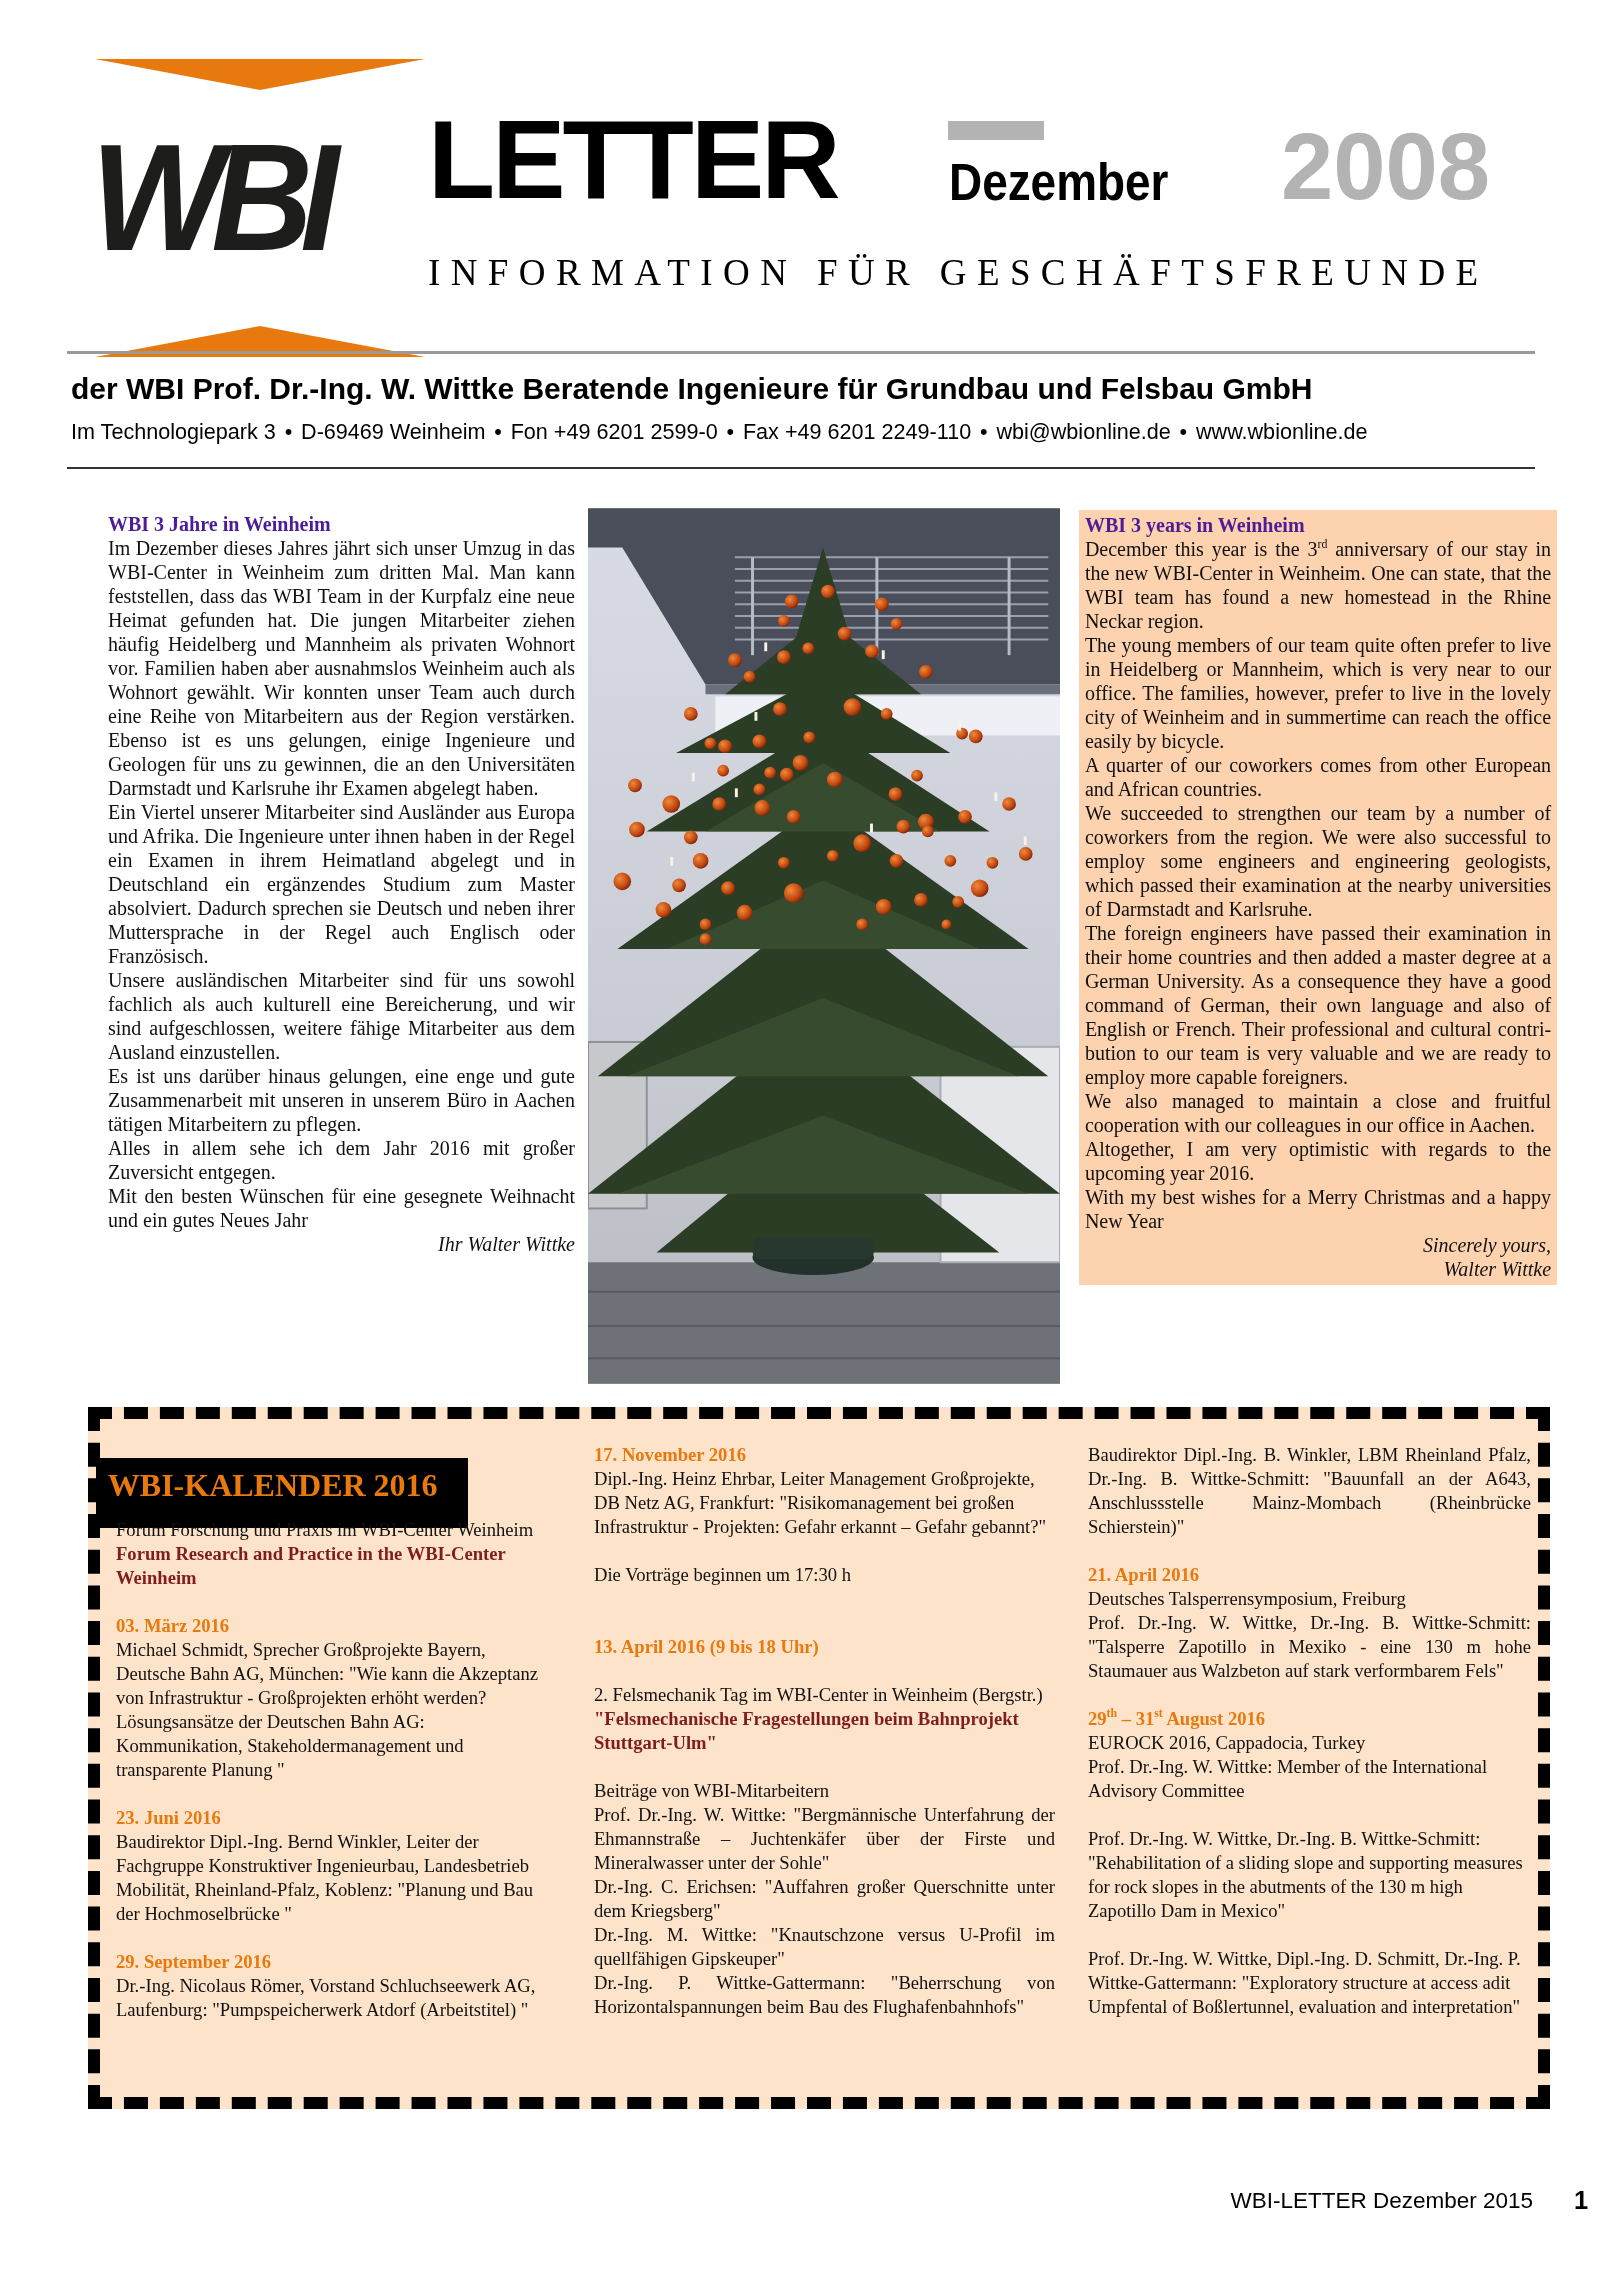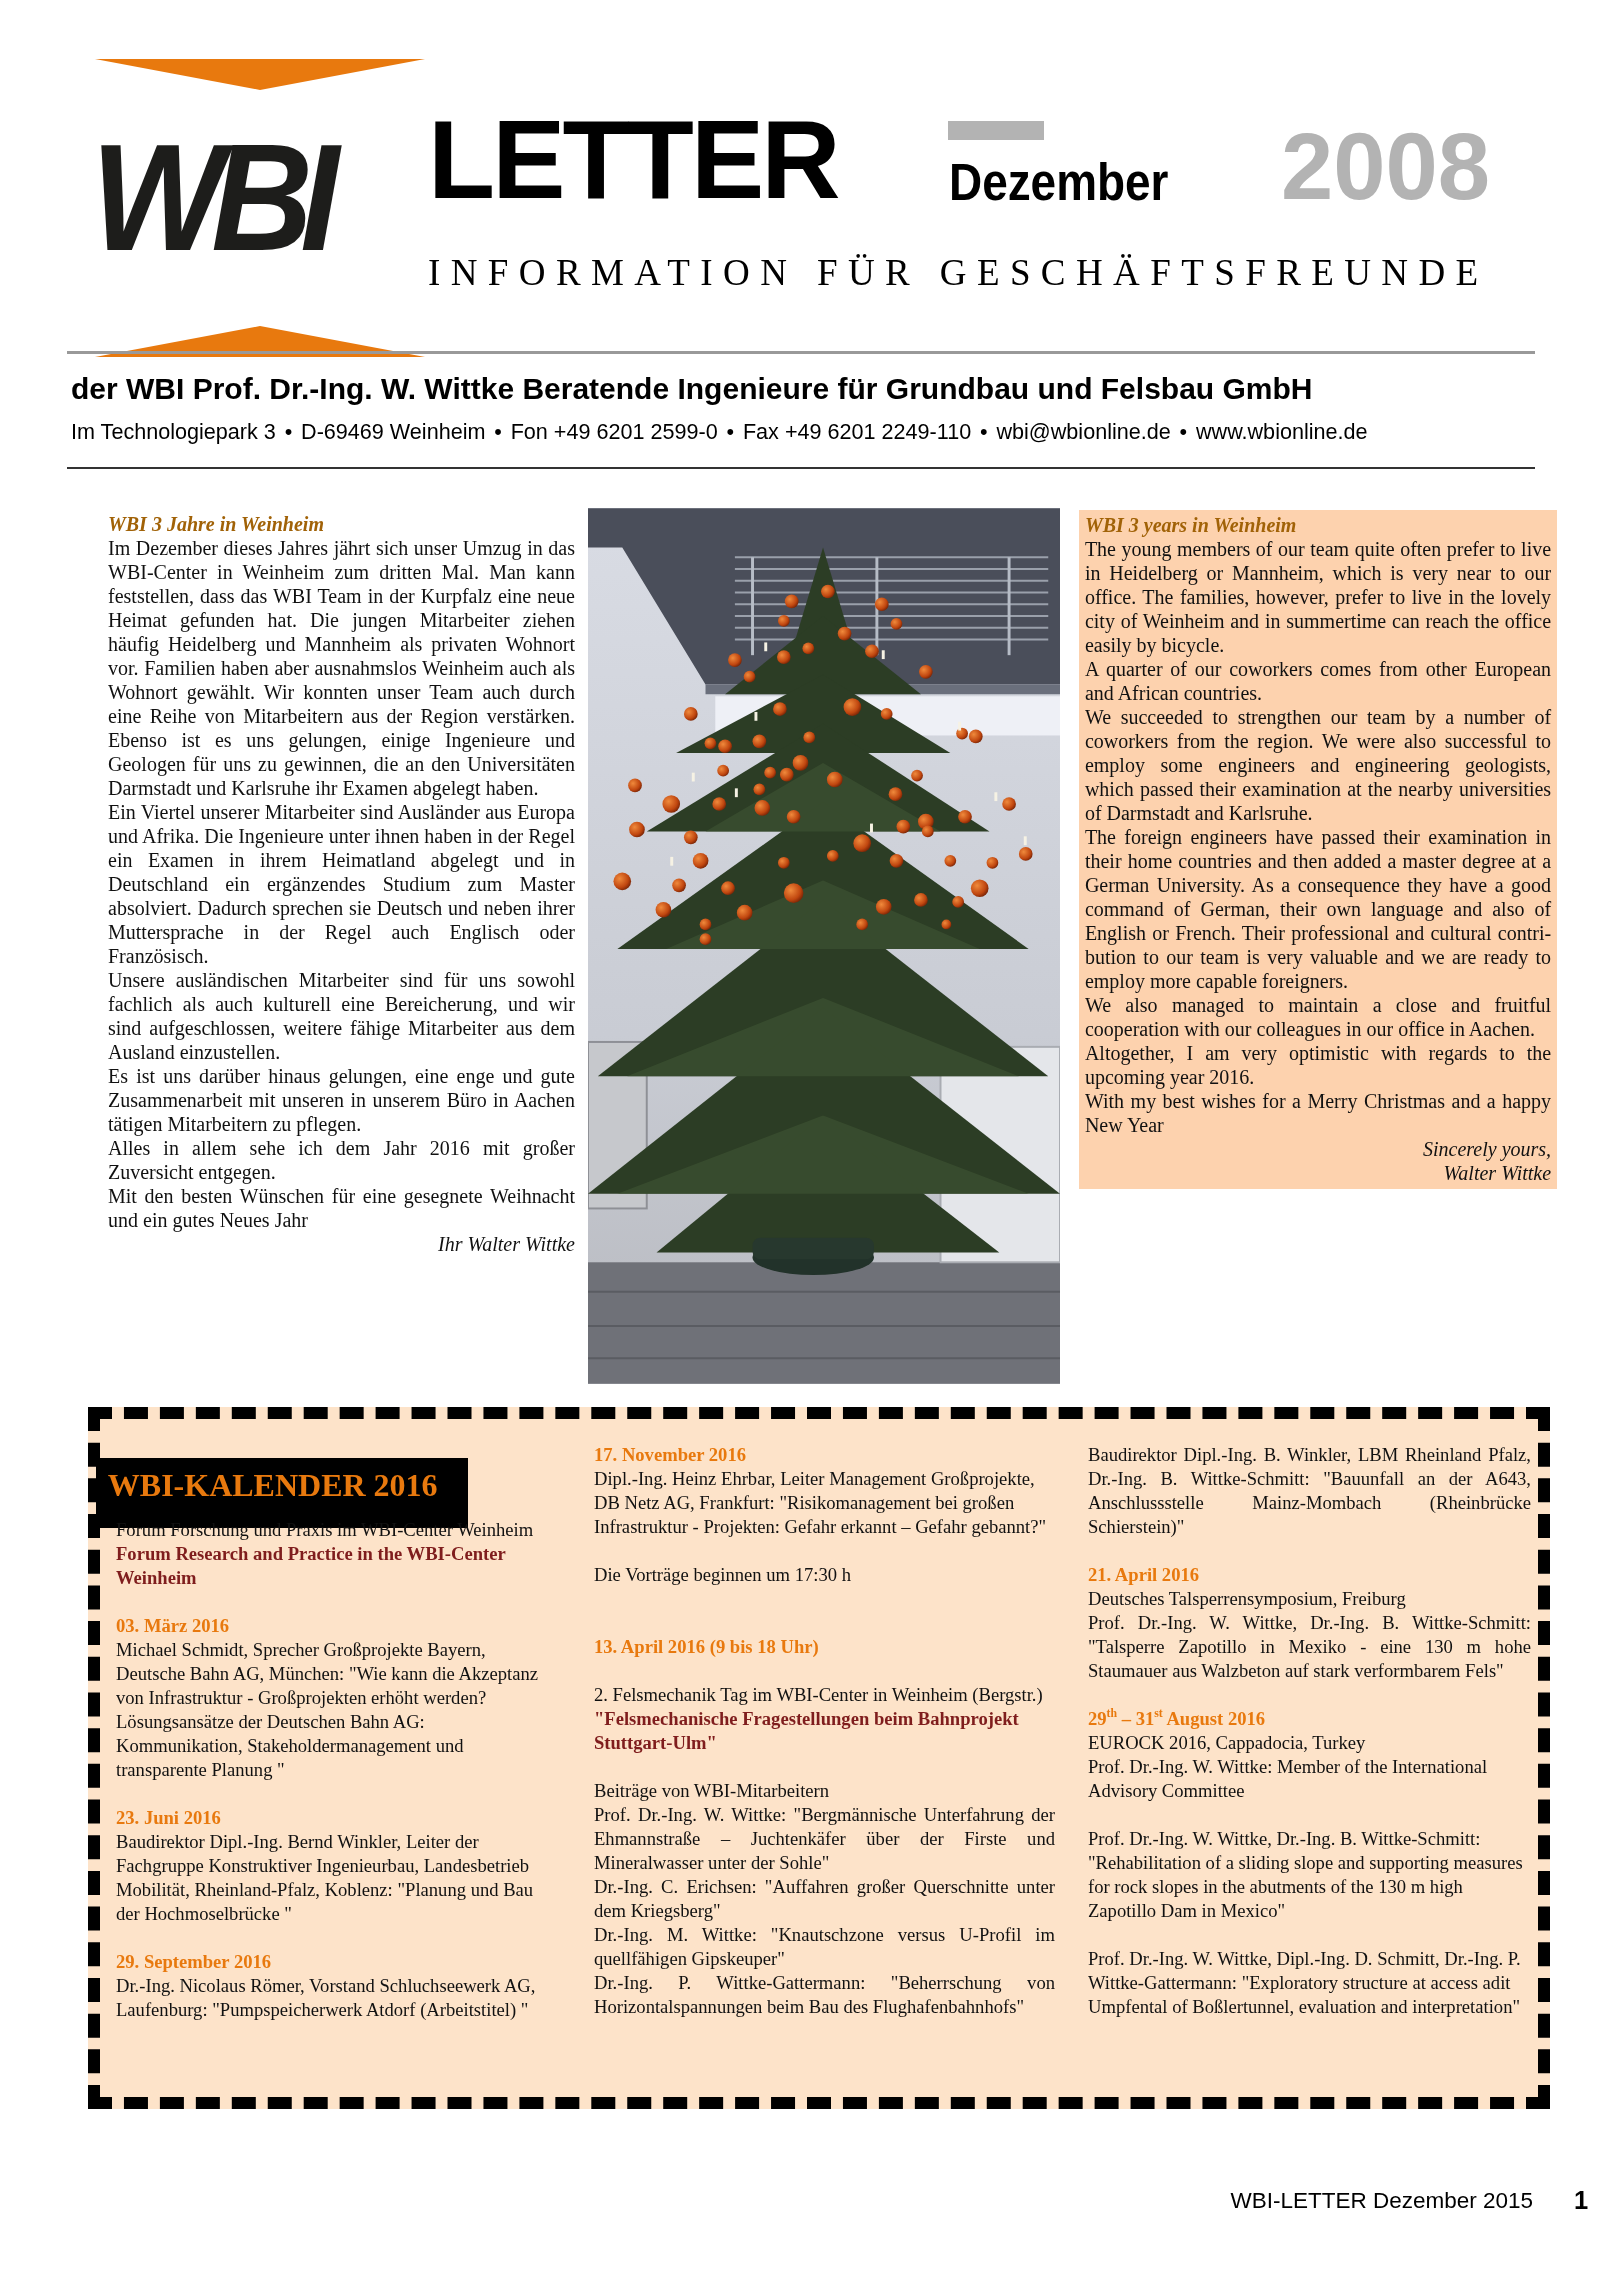--- a/index.html
+++ b/index.html
@@ -35,21 +35,21 @@
 
   .company { position: absolute; left: 71px; top: 374px; width: 1464px; font-family: "Liberation Sans", sans-serif;
     font-weight: bold; font-size: 30px; line-height: 1; color: #000; white-space: nowrap; }
   .contact { position: absolute; left: 71px; top: 421px; width: 1464px; font-family: "Liberation Sans", sans-serif;
     font-size: 21.6px; line-height: 1; color: #000; white-space: nowrap; }
   .contact .sep { margin: 0 8.8px; }
 
   
   .col { position: absolute; font-size: 20px; line-height: 24px; text-align: justify; hyphens: manual; }
   .col p { margin: 0; }
-  .col .h { color: #a16207; font-weight: bold; font-style: italic; }
+  .col .h { color: #4c1d95; font-weight: bold; }
   .col .sign { text-align: right; font-style: italic; }
   .col-de { left: 108px; top: 512px; width: 467px; }
   .col-en { left: 1079px; top: 510px; width: 467px; background: #fdd2ae; padding: 2.9px 5.9px 3.9px 5.9px; width: 478px; }
   .col-en sup { font-size: 11.8px; line-height: 0; vertical-align: 7.8px; }
 
   .photo { position: absolute; left: 588px; top: 508px; width: 472px; height: 876px; overflow: hidden; background: #cfd2d8; }
 
   
   .cal-box { position: absolute; left: 88px; top: 1407px; width: 1462px; height: 702px;
     background: #fde3c9; border: 12.7px dashed #000; }
@@ -250,20 +250,21 @@
       <rect x="288" y="322" width="3" height="9"></rect>
         <rect x="415" y="290" width="3" height="9"></rect>
       <rect x="445" y="335" width="3" height="9"></rect>
         <rect x="84" y="356" width="3" height="9"></rect>
     </g>
   </svg>
 </div>
 
 <div class="col col-en">
   <p class="h">WBI 3 years in Weinheim</p>
+  <p><span>December this year is the 3</span><sup>rd</sup><span> anniversary of our stay in the new WBI-Center in Weinheim. One can state, that the WBI team has found a new homestead in the Rhine Neckar region.</span></p>
   <p>The young members of our team quite often prefer to live in Heidelberg or Mannheim, which is very near to our office. The families, however, prefer to live in the lovely city of Weinheim and in summertime can reach the office easily by bicycle.</p>
   <p>A quarter of our coworkers comes from other European and African countries.</p>
   <p>We succeeded to strengthen our team by a num­ber of coworkers from the region. We were also successful to employ some engineers and engi­neering geologists, which passed their examina­tion at the nearby universities of Darmstadt and Karlsruhe.</p>
   <p>The foreign engineers have passed their exami­nation in their home countries and then added a master degree at a German University. As a consequence they have a good command of German, their own language and also of English or French. Their professional and cultural contri­bution to our team is very valuable and we are ready to employ more capable foreigners.</p>
   <p>We also managed to maintain a close and fruitful cooperation with our colleagues in our office in Aachen.</p>
   <p>Altogether, I am very optimistic with regards to the upcoming year 2016.</p>
   <p>With my best wishes for a Merry Christmas and a happy New Year</p>
   <p class="sign">Sincerely yours,</p>
   <p class="sign">Walter Wittke</p>
 </div>

